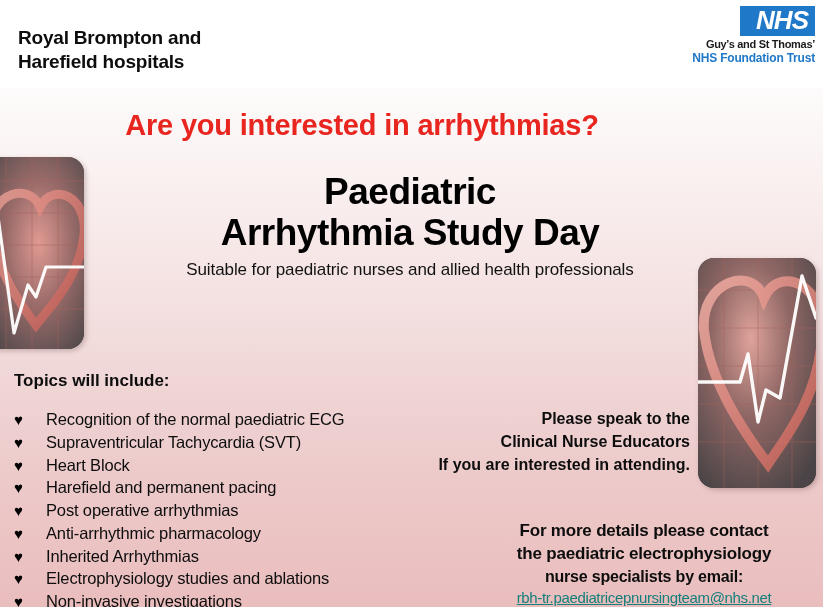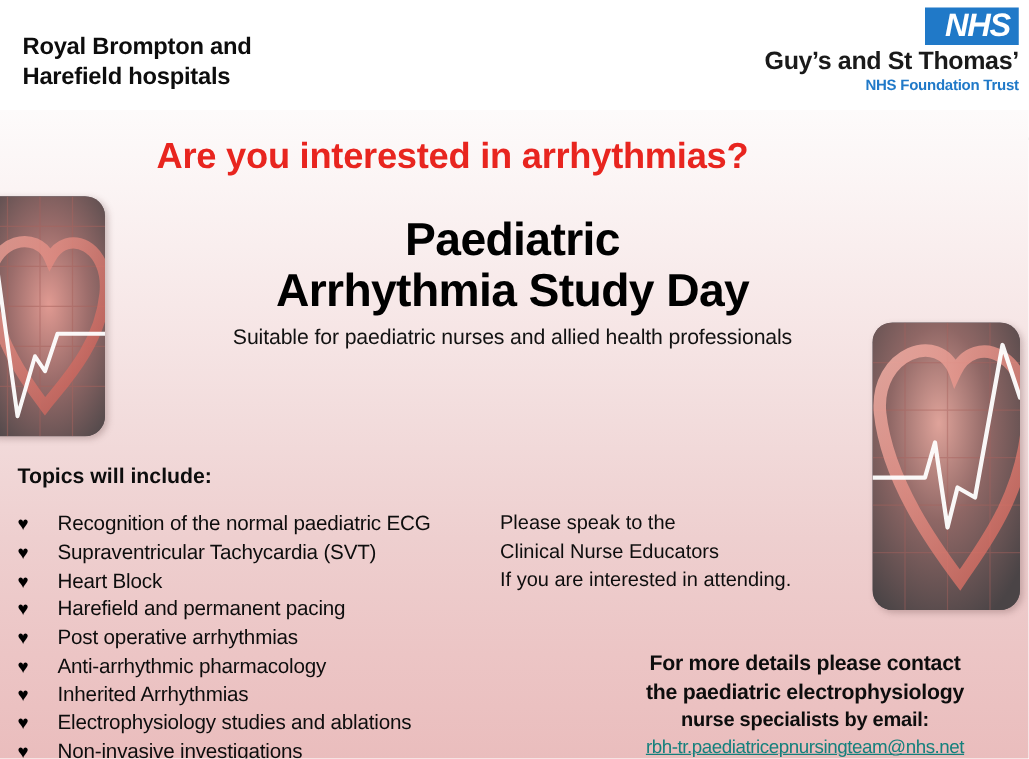--- a/index.html
+++ b/index.html
@@ -51,21 +51,21 @@
     color: #ffffff;
     font-size: 26px;
     font-weight: bold;
     font-style: italic;
     letter-spacing: -1px;
     padding: 1px 7px 2px 16px;
     line-height: 1.05;
     font-family: "Liberation Sans", sans-serif;
   }
   .trust-line1 {
-    font-size: 20px;
+    font-size: 11px;
     font-weight: bold;
     color: #1a1a1a;
     letter-spacing: -0.3px;
     margin-top: 2px;
     line-height: 1.15;
   }
   .trust-line2 {
     font-size: 12px;
     font-weight: bold;
     color: #2079c8;
@@ -170,23 +170,23 @@
   .topic-text {
     flex: 1 1 auto;
     letter-spacing: -0.15px;
   }
 
   .speak-block {
     position: absolute;
     left: 400px;
     top: 320px;
     width: 290px;
-    text-align: left;
+    text-align: right;
     font-size: 16px;
-    font-weight: normal;
+    font-weight: bold;
     color: #0d0d0d;
     line-height: 1.43;
   }
 
   .contact-block {
     position: absolute;
     left: 470px;
     top: 432px;
     width: 348px;
     text-align: center;

